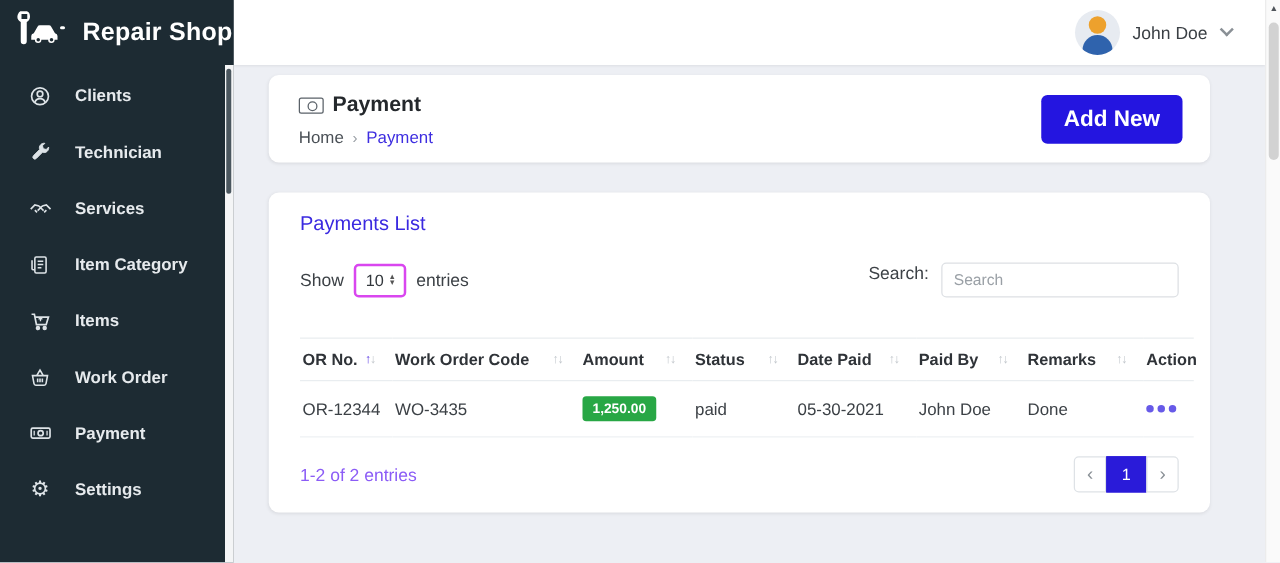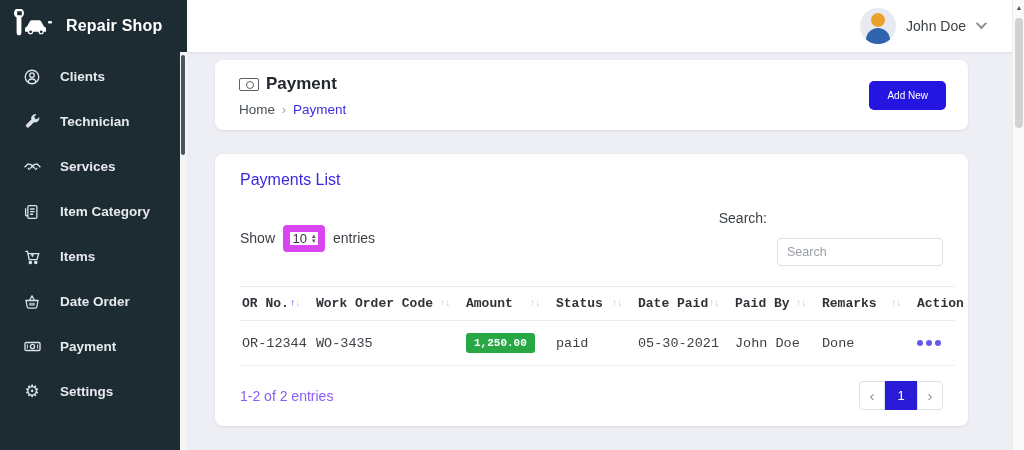--- a/index.html
+++ b/index.html
@@ -2,21 +2,21 @@
 <html><head>
 <meta charset="utf-8">
 <style>
   * { margin:0; padding:0; box-sizing:border-box; }
   html,body { width:1024px; height:450px; overflow:hidden; }
   body { font-family:"Liberation Sans","DejaVu Sans",sans-serif; background:#edeff4; position:relative; }
 
   
   .sidebar { position:absolute; left:0; top:0; width:187px; height:450px; background:#1d2b33; z-index:5; }
   .logo { display:flex; align-items:center; gap:12px; padding:10px 0 10px 12px; height:52px; }
-  .logo-title { color:#fff; font-size:16px; font-weight:bold; letter-spacing:.2px; }
+  .logo-title { color:#fff; font-size:20px; font-weight:bold; letter-spacing:.2px; }
   .menu { padding-top:2px; }
   .menu-item { display:flex; align-items:center; gap:18px; height:45px; padding-left:22px; cursor:pointer; }
   .menu-item .mi-icon { width:20px; height:20px; display:flex; align-items:center; justify-content:center; color:#dde3e7; }
   .menu-item .mi-icon svg { stroke:#dde3e7; }
   .menu-label { color:#e6eaed; font-size:13.5px; font-weight:600; }
   .side-scroll { position:absolute; right:0; top:52px; width:7px; height:398px; background:#f4f5f6; }
   .side-scroll .thumb { position:absolute; left:1px; top:3px; width:4px; height:100px; background:#4a565e; border-radius:2px; }
 
   
   .topbar { position:absolute; left:187px; top:0; width:825px; height:52px; background:#fff; box-shadow:0 1px 2px rgba(0,0,0,.07); display:flex; align-items:center; justify-content:flex-end; padding-right:28px; z-index:2; }
@@ -34,35 +34,35 @@
   
   .crumb-card { padding:14px 22px 13px 24px; display:flex; justify-content:space-between; align-items:center; }
   .page-head .title-row { display:flex; align-items:center; gap:7px; }
   .page-title { font-size:17px; font-weight:bold; color:#24282c; }
   .money-icon { width:20px; height:13px; border:1.7px solid #5a6168; border-radius:2px; position:relative; display:inline-block; }
   .money-icon::after { content:""; position:absolute; left:50%; top:50%; width:6px; height:6px; margin:-3px 0 0 -3px; border:1.4px solid #5a6168; border-radius:50%; }
   .breadcrumb { margin-top:8px; font-size:13.5px; display:flex; gap:7px; align-items:center; }
   .crumb-home { color:#4a5056; }
   .crumb-sep { color:#9aa0a6; font-size:12px; }
   .crumb-current { color:#3e2ee0; font-weight:500; }
-  .btn-add { background:#2415e0; color:#fff; border:none; border-radius:5px; font-size:10px; font-weight:normal; padding:9px 18px; cursor:pointer; font-family:inherit; }
+  .btn-add { background:#2415e0; color:#fff; border:none; border-radius:5px; font-size:18px; font-weight:bold; padding:9px 18px; cursor:pointer; font-family:inherit; }
 
   
   .table-card { margin-top:24px; padding:17px 25px 16px 25px; }
   .list-title { color:#3a29e0; font-size:16px; font-weight:normal; }
   .controls { display:flex; justify-content:space-between; align-items:center; margin-top:21px; }
   .show-group { display:flex; align-items:center; gap:8px; font-size:14px; color:#3c4146; }
-  .page-size { width:42px; height:27px; border:7px solid #d946ef; border-radius:4px; background:#fff; display:flex; align-items:center; justify-content:center; gap:5px; font-size:13px; color:#33383d; cursor:pointer; }
+  .page-size { width:42px; height:27px; border:2px solid #d946ef; border-radius:4px; background:#fff; display:flex; align-items:center; justify-content:center; gap:5px; font-size:13px; color:#33383d; cursor:pointer; }
   .updown::before { content:"\25B4"; display:block; font-size:7px; line-height:5px; color:#555; }
   .updown::after { content:"\25BE"; display:block; font-size:7px; line-height:5px; color:#555; }
   .search-group { display:flex; align-items:flex-start; gap:10px; font-size:14px; color:#3c4146; }
-  .search-input { width:166px; height:28px; border:1px solid #dde0e4; border-radius:4px; padding:0 9px; font-size:12.5px; color:#0c4a6e; font-family:inherit; outline:none;margin-top:28px; }
+  .search-input { width:190px; height:28px; border:1px solid #dde0e4; border-radius:4px; padding:0 9px; font-size:12.5px; color:#0c4a6e; font-family:inherit; outline:none; }
   .search-input::placeholder { color:#9aa0a6; }
 
-  table.pay-table { width:100%; border-collapse:collapse; margin-top:20px; table-layout:fixed;font-family:Liberation Mono, monospace; }
+  table.pay-table { width:100%; border-collapse:collapse; margin-top:32px; table-layout:fixed; }
   .pay-table th { border-top:1px solid #e9edf0; border-bottom:1px solid #e9edf0; height:34px; text-align:left; font-size:13px; color:#2f3338; padding:0 4px 0 2px; }
   .th-inner { display:flex; align-items:center; }
   .sort-icons { margin-left:auto; margin-right:10px; font-size:10px; letter-spacing:-1px; }
   .sort-up::before { content:"\2191"; color:#c3c8cd; }
   .sort-up.active::before { color:#5b3ae4; }
   .sort-down::before { content:"\2193"; color:#c3c8cd; }
   .pay-table td { border-bottom:1px solid #eef1f3; height:45px; font-size:13.5px; color:#3c4146; padding:0 4px 0 2px; }
   .badge-amount { display:inline-block; padding:4px 8px; border-radius:3px; font-size:11px; font-weight:bold; }
   .dots { display:flex; gap:3px; align-items:center; cursor:pointer; }
   .dots i { width:6px; height:6px; border-radius:50%; background:#675ae8; display:block; }
@@ -147,21 +147,21 @@
           </svg>
       </span>
       <span class="menu-label">Items</span>
     </div>
     <div class="menu-item">
       <span class="mi-icon">
         <svg width="18" height="18" viewBox="0 0 24 24" fill="none" stroke-width="1.7">
             <path d="M4 10 H20 L18.4 18.6 a2 2 0 0 1 -2 1.6 H7.6 a2 2 0 0 1 -2 -1.6 Z M8.5 10 L12 4 L15.5 10 M9.5 13 v4 M12 13 v4 M14.5 13 v4"></path>
           </svg>
       </span>
-      <span class="menu-label">Date Order</span>
+      <span class="menu-label">Work Order</span>
     </div>
     <div class="menu-item">
       <span class="mi-icon">
         <svg width="19" height="19" viewBox="0 0 24 24" fill="none" stroke-width="1.7">
             <rect x="2.5" y="7" width="19" height="10" rx="1.5"></rect>
             <circle cx="12" cy="12" r="2.6"></circle>
             <path d="M5.5 9.5 v5 M18.5 9.5 v5" stroke-width="1.3"></path>
           </svg>
       </span>
       <span class="menu-label">Payment</span>

